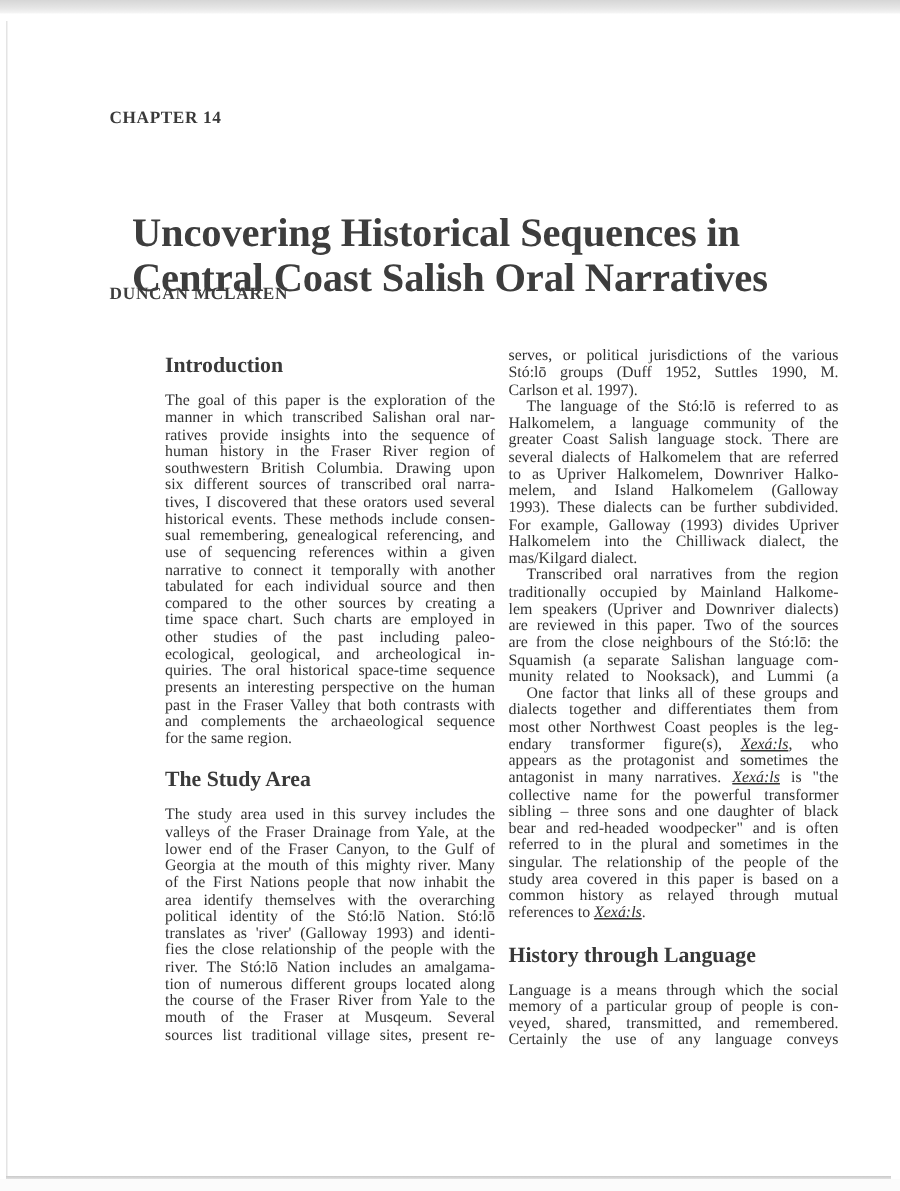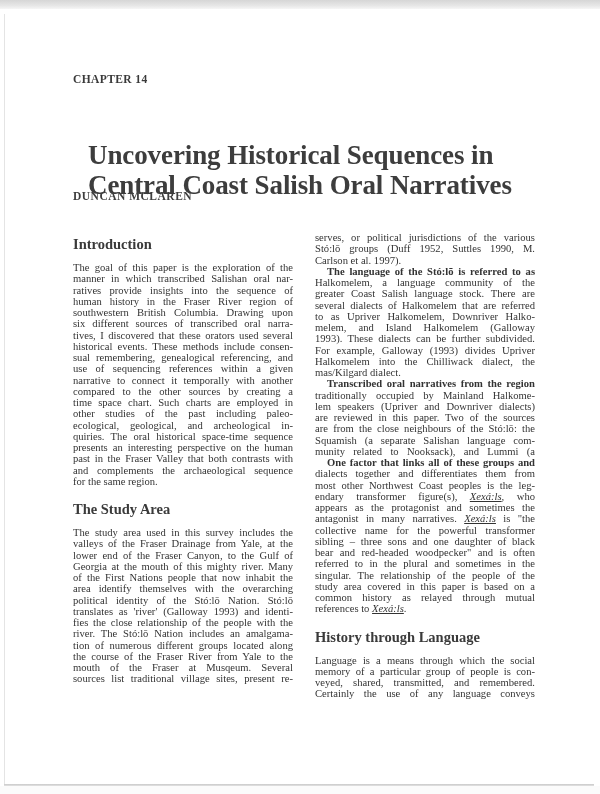--- a/index.html
+++ b/index.html
@@ -69,23 +69,24 @@
       left: 73px; top: 190px;
       font-size: 11.5px;
       font-weight: bold;
       letter-spacing: 0.5px;
       color: #3e3e3e;
       white-space: nowrap;
     }
     .column {
       position: absolute;
       width: 220px;
+      margin-left: 37px;
     }
     .col-left { left: 73px; top: 235px; }
-    .col-right { left: 315px; top: 232px; }
+    .col-right { left: 302px; top: 232px; }
     .section-heading {
       font-size: 14.5px;
       font-weight: bold;
       color: #3a3a3a;
       margin: 0;
       line-height: 18px;
       white-space: nowrap;
     }
     .para {
       margin: 0;
@@ -97,21 +98,21 @@
       display: block;
       text-align: justify;
       text-align-last: justify;
       white-space: nowrap;
       height: 11.25px;
       overflow: visible;
     }
     .line.last {
       text-align-last: left;
     }
-    .indent { padding-left: 12px; font-weight: bold; }
+    .indent { padding-left: 12px; }
     .gap-after-heading { height: 9px; }
     .gap-before-heading { height: 13px; }
     .em-u {
       font-style: italic;
       text-decoration: underline;
     }
   </style>
 </head>
 <body>
 
@@ -138,20 +139,21 @@
         <span class="line">manner in which transcribed Salishan oral nar-</span>
         <span class="line">ratives provide insights into the sequence of</span>
         <span class="line">human history in the Fraser River region of</span>
         <span class="line">southwestern British Columbia. Drawing upon</span>
         <span class="line">six different sources of transcribed oral narra-</span>
         <span class="line">tives, I discovered that these orators used several</span>
         <span class="line">historical events. These methods include consen-</span>
         <span class="line">sual remembering, genealogical referencing, and</span>
         <span class="line">use of sequencing references within a given</span>
         <span class="line">narrative to connect it temporally with another</span>
+        <span class="line">tabulated for each individual source and then</span>
         <span class="line">compared to the other sources by creating a</span>
         <span class="line">time space chart. Such charts are employed in</span>
         <span class="line">other studies of the past including paleo-</span>
         <span class="line">ecological, geological, and archeological in-</span>
         <span class="line">quiries. The oral historical space-time sequence</span>
         <span class="line">presents an interesting perspective on the human</span>
         <span class="line">past in the Fraser Valley that both contrasts with</span>
         <span class="line">and complements the archaeological sequence</span>
         <span class="line last">for the same region.</span>
       </p>

